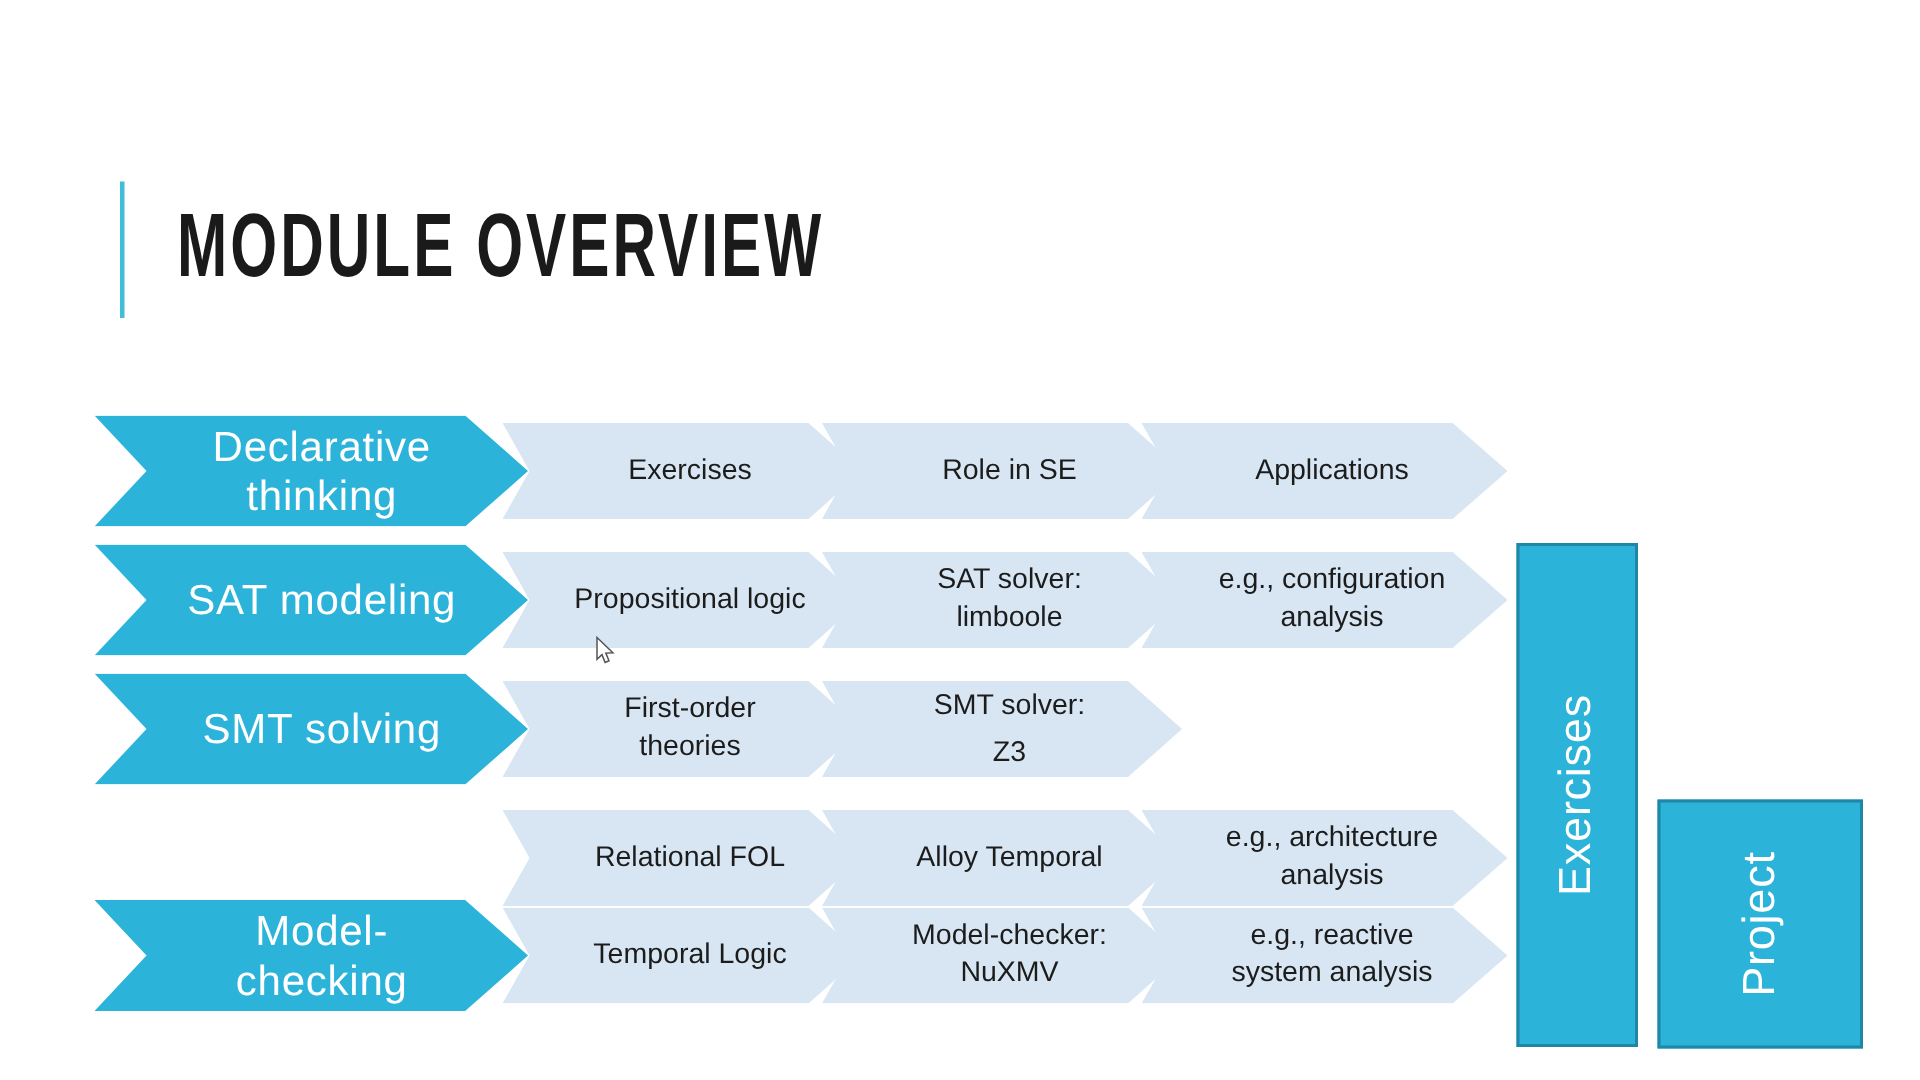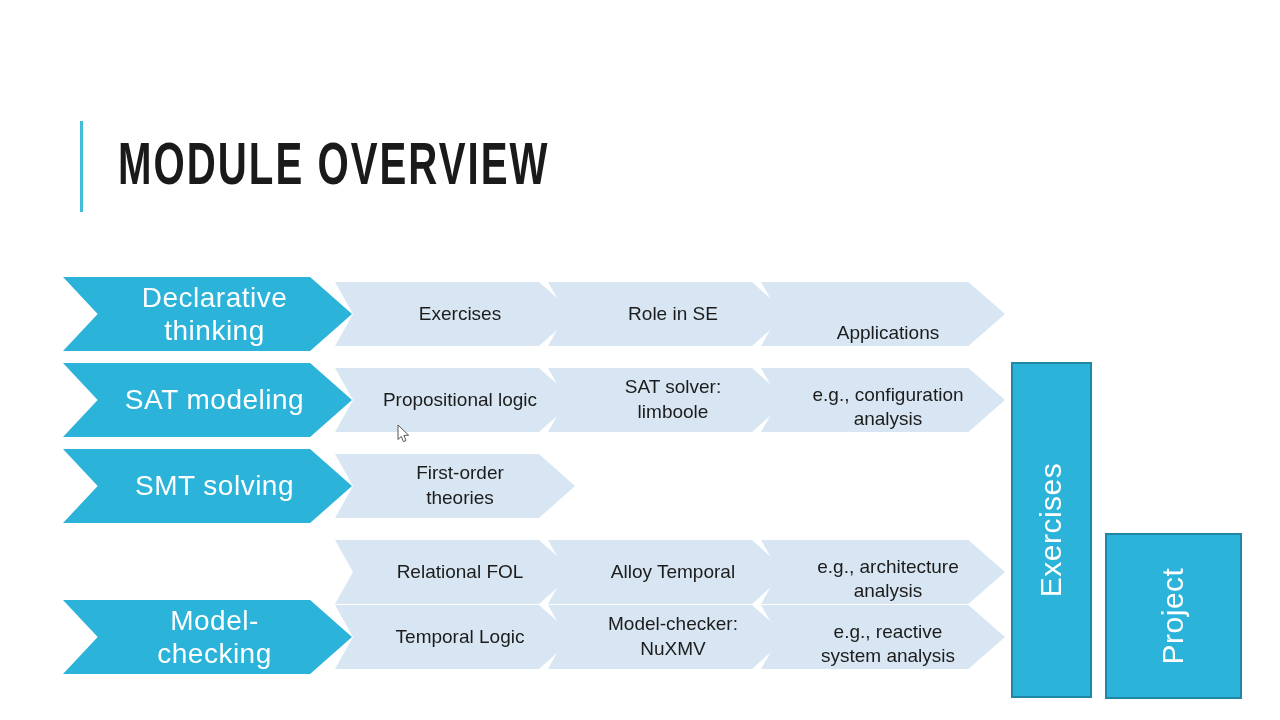--- a/index.html
+++ b/index.html
@@ -56,21 +56,21 @@
     z-index: 2;
   }
   .chev-step {
     top: 5px; height: 64px;
     background: var(--light, #D7E6F2);
     clip-path: polygon(0% 0%, 85% 0%, 100% 50%, 85% 100%, 0% 100%, 7.5% 50%);
     z-index: 1;
   }
   .c2 { left: 335px; width: 240px; }
   .c3 { left: 548px; width: 240px; }
-  .c4 { left: 761px; width: 244px; align-items: flex-end; }
+  .c4 { left: 761px; width: 244px; }
 
   .stage-label {
     color: #ffffff;
     font-size: 28px;
     line-height: 1.18;
     letter-spacing: 0.5px;
     white-space: pre-line;
     padding-left: 14px;
   }
   .step-label {
@@ -149,20 +149,24 @@
     </div>
 
     <div class="row r3">
       <div class="chev chev-stage">
         <span class="stage-label">SMT solving</span>
       </div>
       <div class="chev chev-step c2">
         <span class="step-label">First-order
 theories</span>
       </div>
+      <div class="chev chev-step c3">
+        <span class="step-label spread">SMT solver:
+Z3</span>
+      </div>
     </div>
 
     <div class="row r4">
       <div class="chev chev-step c2">
         <span class="step-label">Relational FOL</span>
       </div>
       <div class="chev chev-step c3">
         <span class="step-label">Alloy Temporal</span>
       </div>
       <div class="chev chev-step c4">

